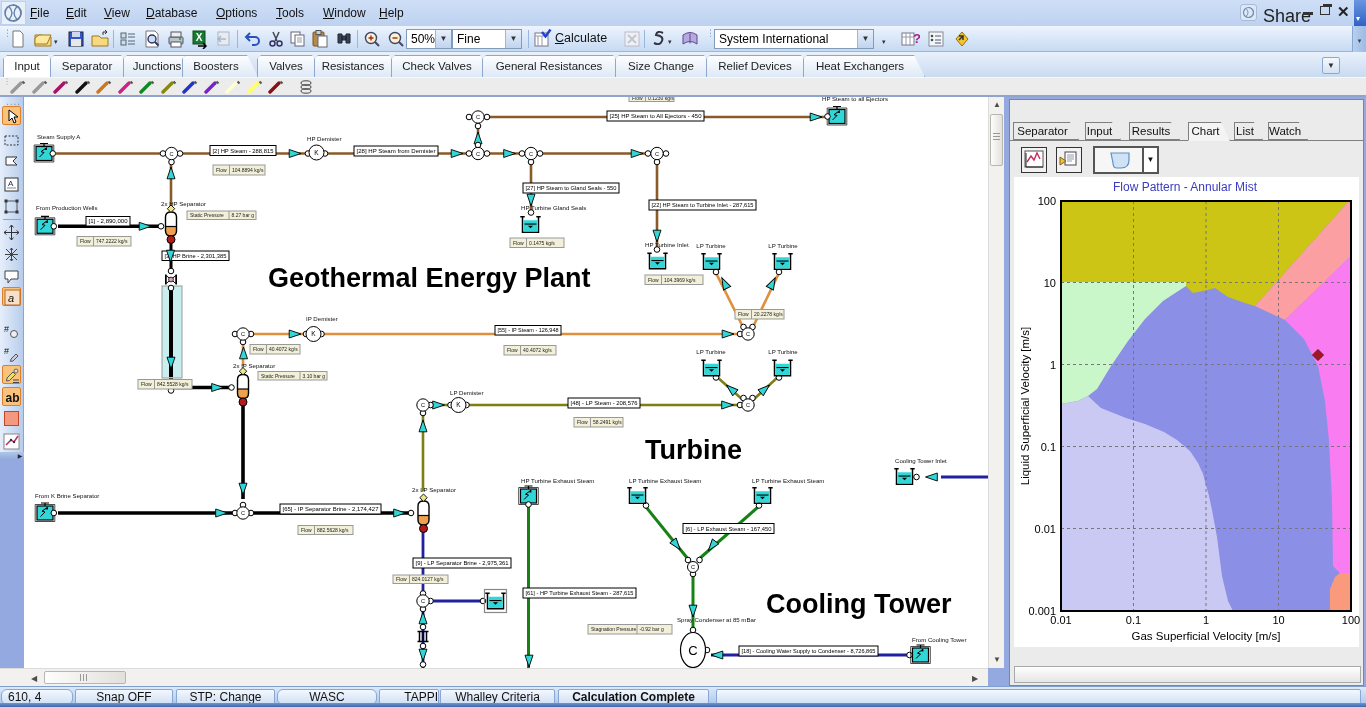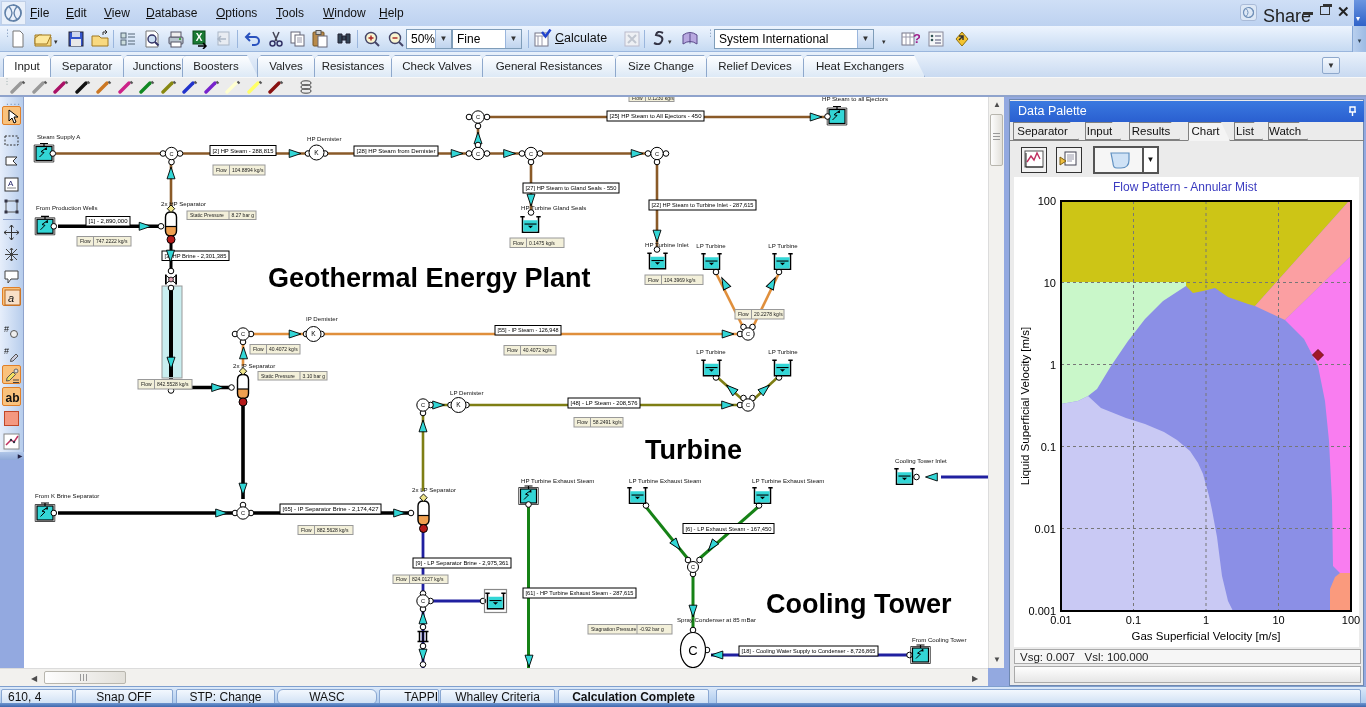--- a/index.html
+++ b/index.html
@@ -335,21 +335,21 @@
 <div class="abs" style="left:4px;top:36px;width:7px;height:1px;background:#999;box-shadow:0 3px #999,0 6px #999"></div>
 <div class="sarrow" style="left:1px;top:558px;width:14px">▼</div>
 </div>
 <div id="hscroll" class="abs">
 <div class="sarrow" style="left:31px;top:5px">◀</div>
 <div class="sthumb" style="left:44px;top:2px;width:82px;height:13px"></div>
 <div class="abs" style="left:80px;top:5px;width:1px;height:7px;background:#999;box-shadow:3px 0 #999,6px 0 #999"></div>
 <div class="sarrow" style="left:972px;top:5px">▶</div>
 </div>
 <div id="statusbar" class="abs">
-    <div class="sp" style="left:1px;width:72px;padding-left:6px;text-align:left;">610, 4</div>
+    <div class="sp" style="left:1px;width:72px;padding-left:6px;text-align:left;border-radius:6px;">610, 4</div>
     <div class="sp" style="left:75px;width:98px;">Snap OFF</div>
     <div class="sp" style="left:176px;width:99px;">STP: Change</div>
     <div class="sp" style="left:277px;width:100px;border-radius:6px;">WASC</div>
     <div class="sp" style="left:379px;width:60px;text-align:right;">TAPPI</div>
     <div class="sp" style="left:440px;width:115px;">Whalley Criteria</div>
     <div class="sp" style="left:558px;width:151px;font-weight:bold;">Calculation Complete</div>
     <div class="sp" style="left:716px;width:645px;"></div>
   </div>
 <div id="statusbot" class="abs"></div>
 <svg class="abs" style="left:24px;top:97px" width="964" height="571" viewBox="24 97 964 571">
@@ -798,23 +798,20 @@
     <text x="629" y="482.5" font-size="6.1" fill="#111">LP Turbine Exhaust Steam</text>
     <text x="752" y="482.5" font-size="6.1" fill="#111">LP Turbine Exhaust Steam</text>
     <text x="895" y="463" font-size="6.1" fill="#111">Cooling Tower Inlet</text>
     <text x="677" y="621.5" font-size="6.1" fill="#111">Spray Condenser at 85 mBar</text>
     <text x="912" y="641.5" font-size="6.1" fill="#111">From Cooling Tower</text>
     <text x="268" y="287" font-size="27" font-weight="bold" fill="#000">Geothermal Energy Plant</text>
     <text x="645" y="459" font-size="27" font-weight="bold" fill="#000">Turbine</text>
     <text x="766" y="612.5" font-size="27" font-weight="bold" fill="#000">Cooling Tower</text>
   </svg>
 <div id="palette" class="abs">
-    <div id="paltitle" class="abs">Data Palette<svg class="abs" style="right:6px;top:4px" width="12" height="13">
-        <path d="M4 2 h5 v5 h-5 z M3 7 h7 M6.5 7 v4" stroke="#fff" stroke-width="1.4" fill="none"></path>
-      </svg></div>
     <div id="paltabline" class="abs"></div>
     <div class="ptab" style="left:3px;width:66px;padding-right:7px">Separator</div>
     <div class="ptab" style="left:75px;width:36px;padding-right:7px">Input</div>
     <div class="ptab" style="left:119px;width:51px;padding-right:7px">Results</div>
     <div class="ptab on" style="left:178px;width:42px;padding-right:7px">Chart</div>
     <div class="ptab" style="left:224px;width:29px;padding-right:7px">List</div>
     <div class="ptab" style="left:258px;width:40px;padding-right:7px">Watch</div>
     <div class="pbtn" style="left:11px"><svg width="24" height="24">
         <rect x="3" y="3" width="18" height="16" fill="#fff" stroke="#555"></rect>
         <path d="M5 14 l4 -6 3 4 3 -7 3 6" stroke="#c03060" stroke-width="1.4" fill="none"></path>
@@ -857,14 +854,13 @@
       <text x="1053" y="532" font-size="11" text-anchor="end" fill="#000">0.01</text>
       <text x="1053" y="614" font-size="11" text-anchor="end" fill="#000">0.001</text>
       <text x="1058" y="623" font-size="11" text-anchor="middle" fill="#000">0.01</text>
       <text x="1130.5" y="623" font-size="11" text-anchor="middle" fill="#000">0.1</text>
       <text x="1203" y="623" font-size="11" text-anchor="middle" fill="#000">1</text>
       <text x="1275.5" y="623" font-size="11" text-anchor="middle" fill="#000">10</text>
       <text x="1348" y="623" font-size="11" text-anchor="middle" fill="#000">100</text>
       <text x="1203" y="639" font-size="11.5" text-anchor="middle" fill="#000">Gas Superficial Velocity [m/s]</text>
       <text x="1026" y="405" font-size="11.5" text-anchor="middle" fill="#000" transform="rotate(-90 1026 405)">Liquid Superficial Velocity [m/s]</text>
     </svg>
-    <div class="abs" style="left:4px;top:549px;width:347px;height:15px;background:#f6f6f6;border:1px solid #aaa;font-size:11.5px;color:#222;line-height:14px;padding-left:5px">Vsg: 0.007&nbsp;&nbsp;&nbsp;Vsl: 100.000</div>
     <div class="abs" style="left:4px;top:566px;width:347px;height:17px;background:linear-gradient(#fefefe,#e6e6e6);border:1px solid #aaa"></div>
   </div>
 </body></html>

